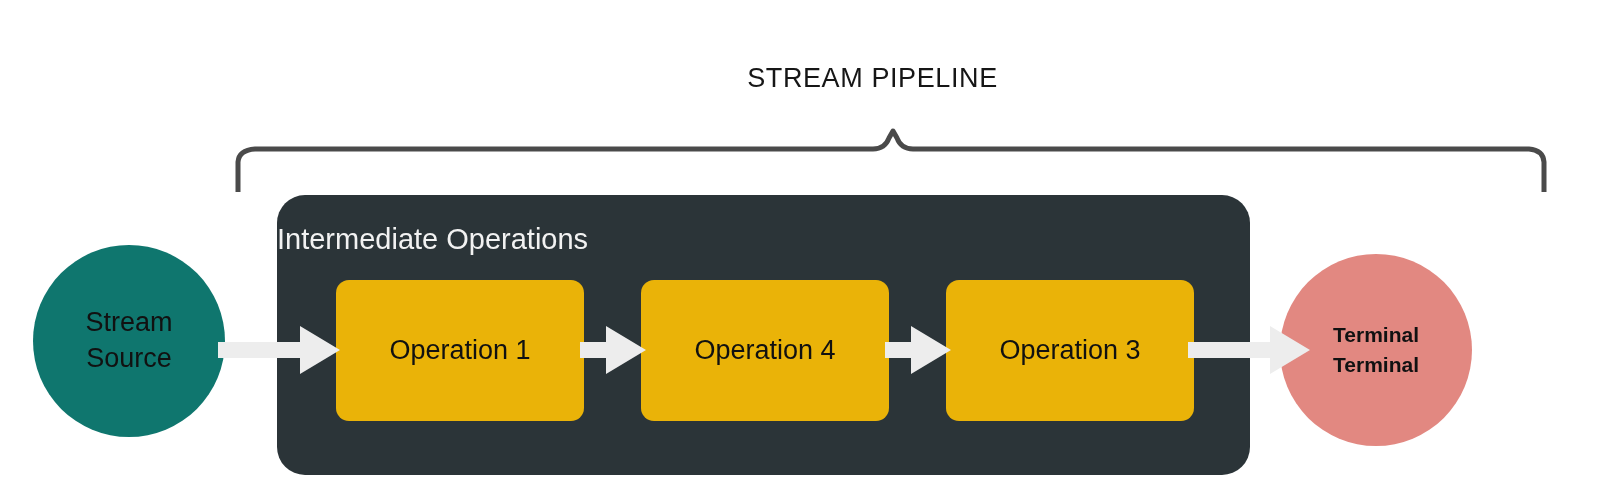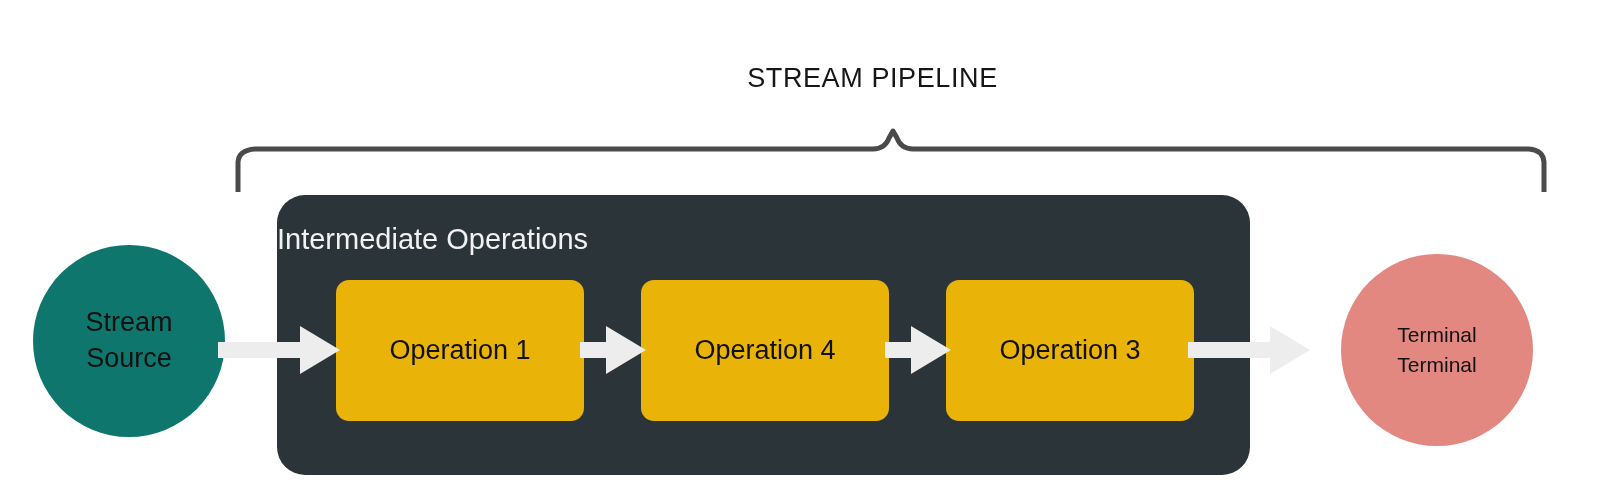--- a/index.html
+++ b/index.html
@@ -100,25 +100,26 @@
     height: 192px;
     background: #0f766e;
   }
   #stream-source-node .node-line {
     font-size: 27px;
     color: #111111;
     line-height: 1.32;
     white-space: nowrap;
   }
   #terminal-operation-node {
-    left: 1341px;
+    left: 1280px;
     top: 214px;
     width: 192px;
     height: 192px;
     background: #e28881;
+    font-weight: bold;
   }
   #terminal-operation-node .node-line {
     font-size: 21px;
     color: #111111;
     line-height: 1.42;
     white-space: nowrap;
   }
 
   
   .flow-arrow {

